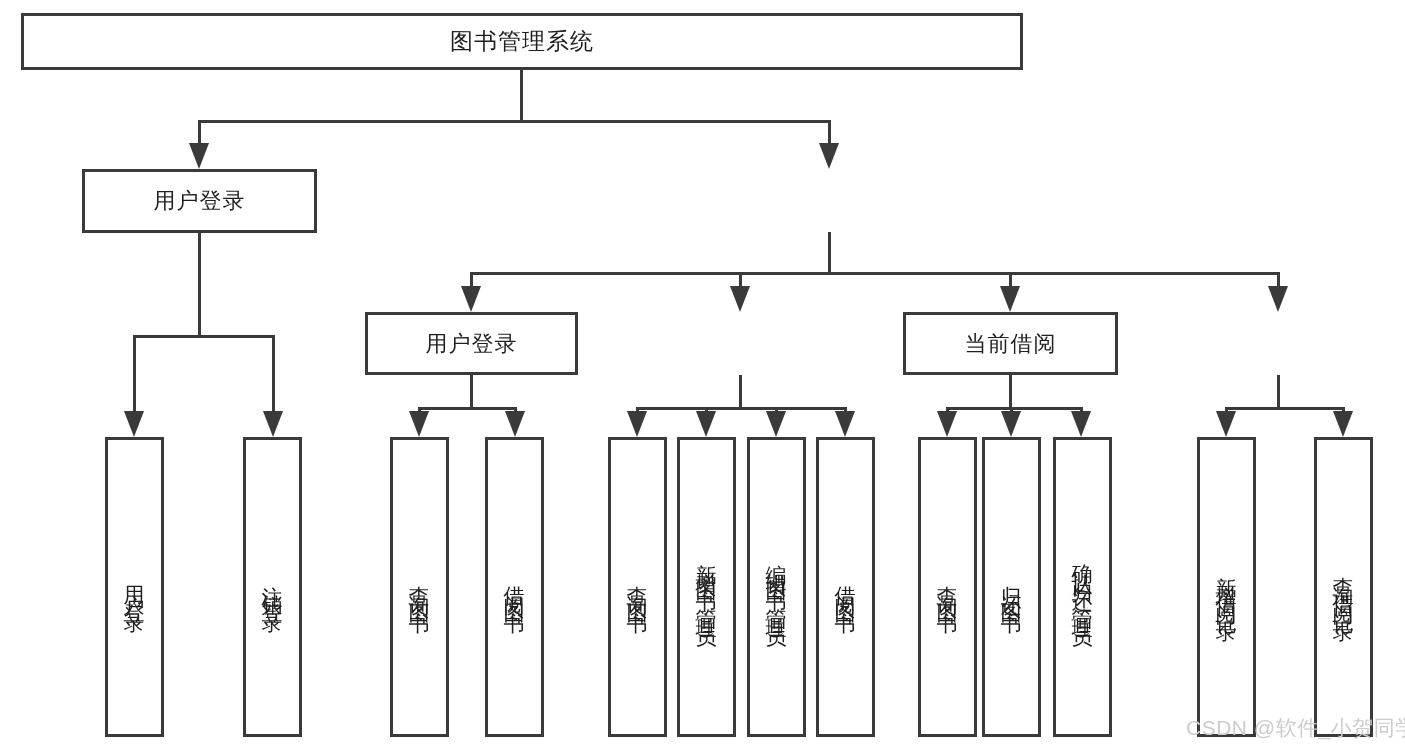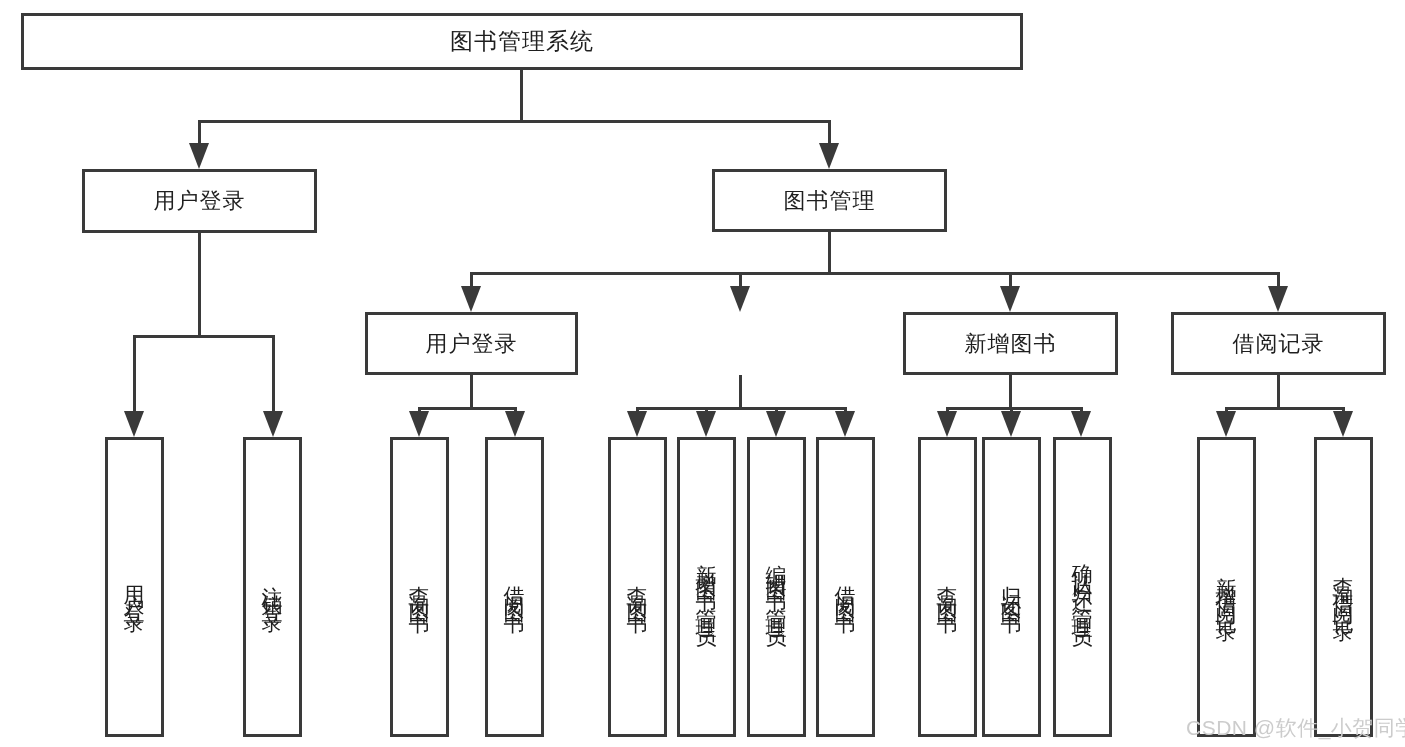--- a/index.html
+++ b/index.html
@@ -81,23 +81,20 @@
   <div class="vline" style="left:520px; top:70px;  height:50px;"></div>
   <div class="hline" style="left:198px; top:120px; width:633px;"></div>
   <div class="vline" style="left:198px; top:120px; height:26px;"></div>
   <div class="arrow" style="left:189px; top:143px;"></div>
   <div class="vline" style="left:828px; top:120px; height:26px;"></div>
   <div class="arrow" style="left:819px; top:143px;"></div>
 
   <div class="box hbox" style="left:82px; top:169px; width:235px; height:64px;">
     <span>用户登录</span>
   </div>
-  <div class="box hbox" style="left:712px; top:169px; width:235px; height:63px;">
-    <span>图书管理</span>
-  </div>
 
   <div class="vline" style="left:198px; top:233px; height:102px;"></div>
   <div class="hline" style="left:133px; top:335px; width:142px;"></div>
   <div class="vline" style="left:133px; top:335px; height:78px;"></div>
   <div class="arrow" style="left:124px; top:411px;"></div>
   <div class="vline" style="left:272px; top:335px; height:78px;"></div>
   <div class="arrow" style="left:263px; top:411px;"></div>
 
   <div class="vline" style="left:828px; top:232px; height:40px;"></div>
   <div class="hline" style="left:470px; top:272px; width:810px;"></div>
@@ -107,24 +104,21 @@
   <div class="arrow" style="left:730px;  top:286px;"></div>
   <div class="vline" style="left:1009px; top:272px; height:16px;"></div>
   <div class="arrow" style="left:1000px; top:286px;"></div>
   <div class="vline" style="left:1277px; top:272px; height:16px;"></div>
   <div class="arrow" style="left:1268px; top:286px;"></div>
 
   <div class="box hbox" style="left:365px; top:312px; width:213px; height:63px;">
     <span>用户登录</span>
   </div>
   <div class="box hbox" style="left:903px; top:312px; width:215px; height:63px;">
-    <span>新增图书</span>
-  </div>
-  <div class="box hbox" style="left:1171px; top:312px; width:215px; height:63px;">
-    <span>借阅记录</span>
+    <span>当前借阅</span>
   </div>
 
   <div class="vline" style="left:470px; top:375px; height:32px;"></div>
   <div class="hline" style="left:418px; top:407px; width:99px;"></div>
   <div class="vline" style="left:418px; top:407px; height:8px;"></div>
   <div class="arrow" style="left:409px; top:411px;"></div>
   <div class="vline" style="left:514px; top:407px; height:8px;"></div>
   <div class="arrow" style="left:505px; top:411px;"></div>
 
   <div class="vline" style="left:739px; top:375px; height:32px;"></div>

